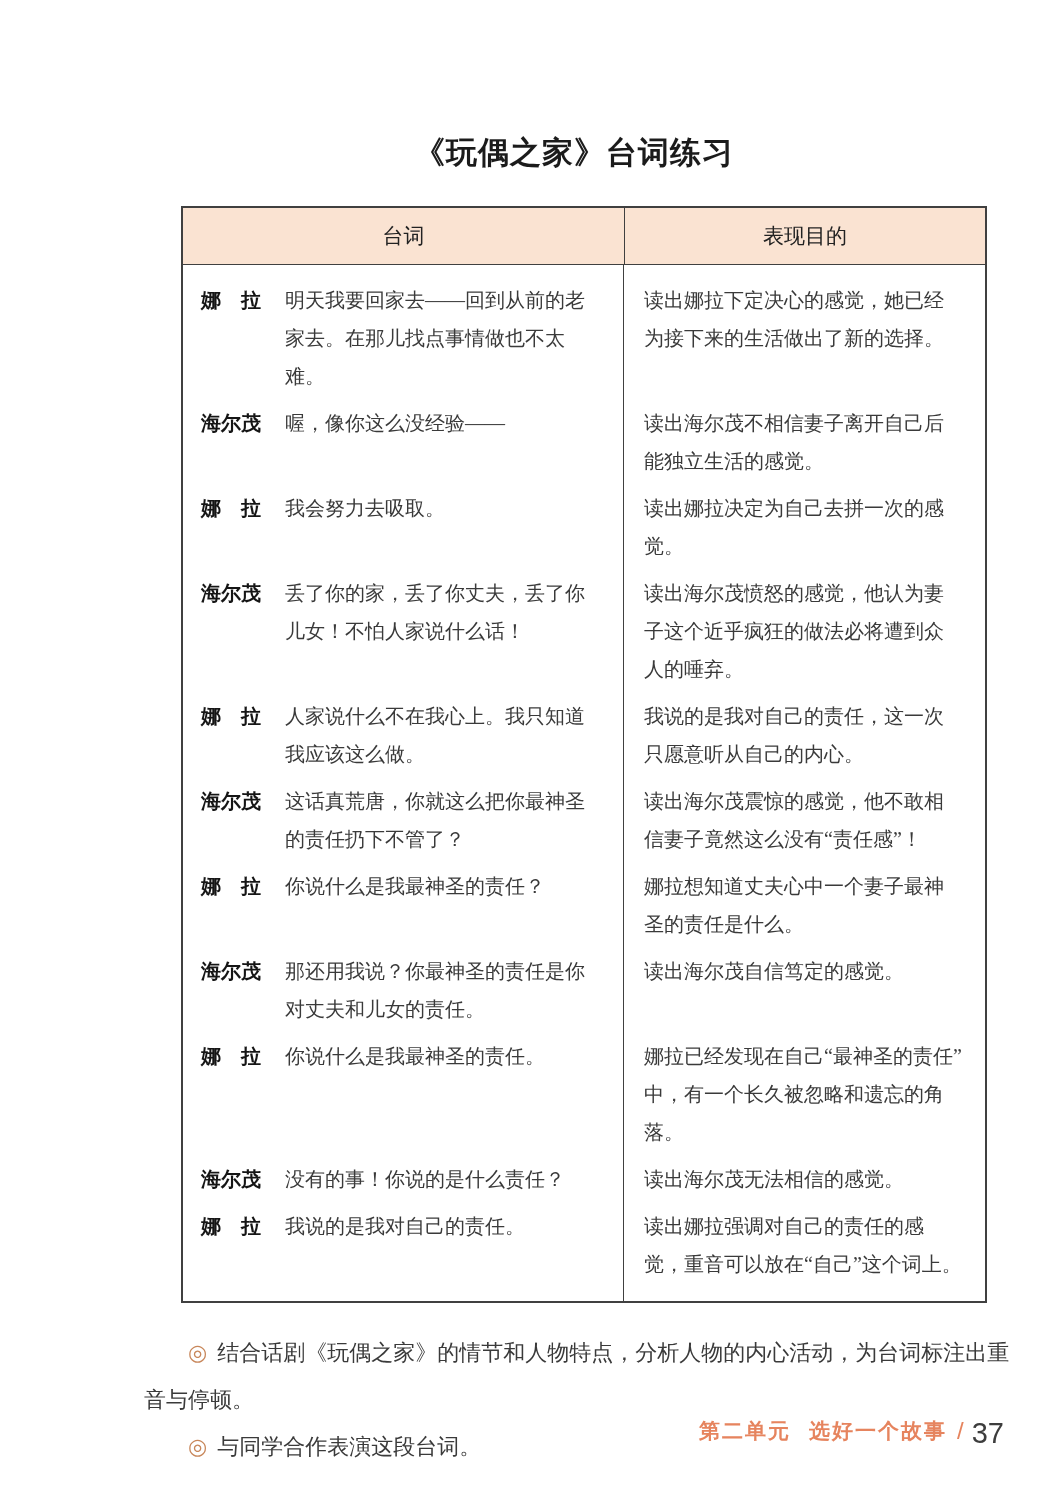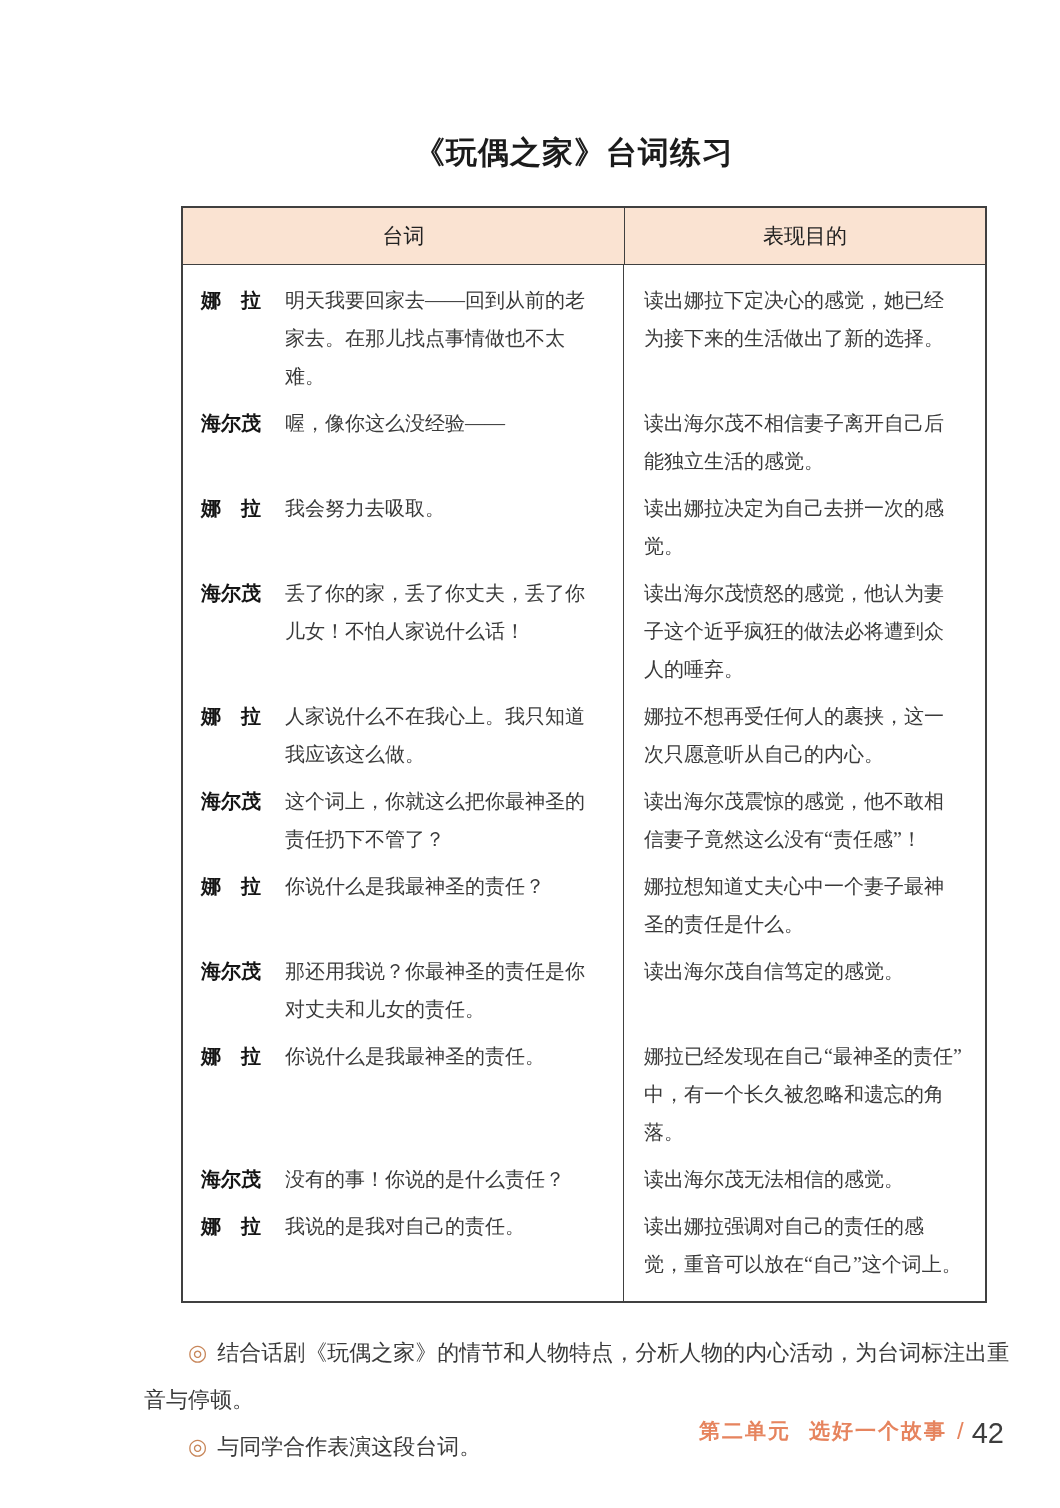--- a/index.html
+++ b/index.html
@@ -162,26 +162,26 @@
     </div>
     <div class="cell cell-right">
       <span class="purpose">读出海尔茂愤怒的感觉，他认为妻子这个近乎疯狂的做法必将遭到众人的唾弃。</span>
     </div>
 
     <div class="cell cell-left">
       <span class="speaker">娜　拉</span>
       <span class="line">人家说什么不在我心上。我只知道我应该这么做。</span>
     </div>
     <div class="cell cell-right">
-      <span class="purpose">娜拉不想再受任何人的裹挟，这一次只愿意听从自己的内心。</span>
-    </div>
-
-    <div class="cell cell-left">
-      <span class="speaker">海尔茂</span>
-      <span class="line">这个词上，你就这么把你最神圣的责任扔下不管了？</span>
+      <span class="purpose">我说的是我对自己的责任，这一次只愿意听从自己的内心。</span>
+    </div>
+
+    <div class="cell cell-left">
+      <span class="speaker">海尔茂</span>
+      <span class="line">这话真荒唐，你就这么把你最神圣的责任扔下不管了？</span>
     </div>
     <div class="cell cell-right">
       <span class="purpose">读出海尔茂震惊的感觉，他不敢相信妻子竟然这么没有“责任感”！</span>
     </div>
 
     <div class="cell cell-left">
       <span class="speaker">娜　拉</span>
       <span class="line">你说什么是我最神圣的责任？</span>
     </div>
     <div class="cell cell-right">
@@ -224,16 +224,16 @@
 
   <div class="notes">
     <p class="note"><span class="bullet">◎</span><span>结合话剧《玩偶之家》的情节和人物特点，分析人物的内心活动，为台词标注出重音与停顿。</span></p>
     <p class="note"><span class="bullet">◎</span><span>与同学合作表演这段台词。</span></p>
   </div>
 
   <div class="page-footer">
     <span class="footer-unit">第二单元</span>
     <span class="footer-section">选好一个故事</span>
     <span class="footer-slash">/</span>
-    <span class="footer-pagenum">42</span>
+    <span class="footer-pagenum">37</span>
   </div>
 
 </div>
 
 </body></html>

